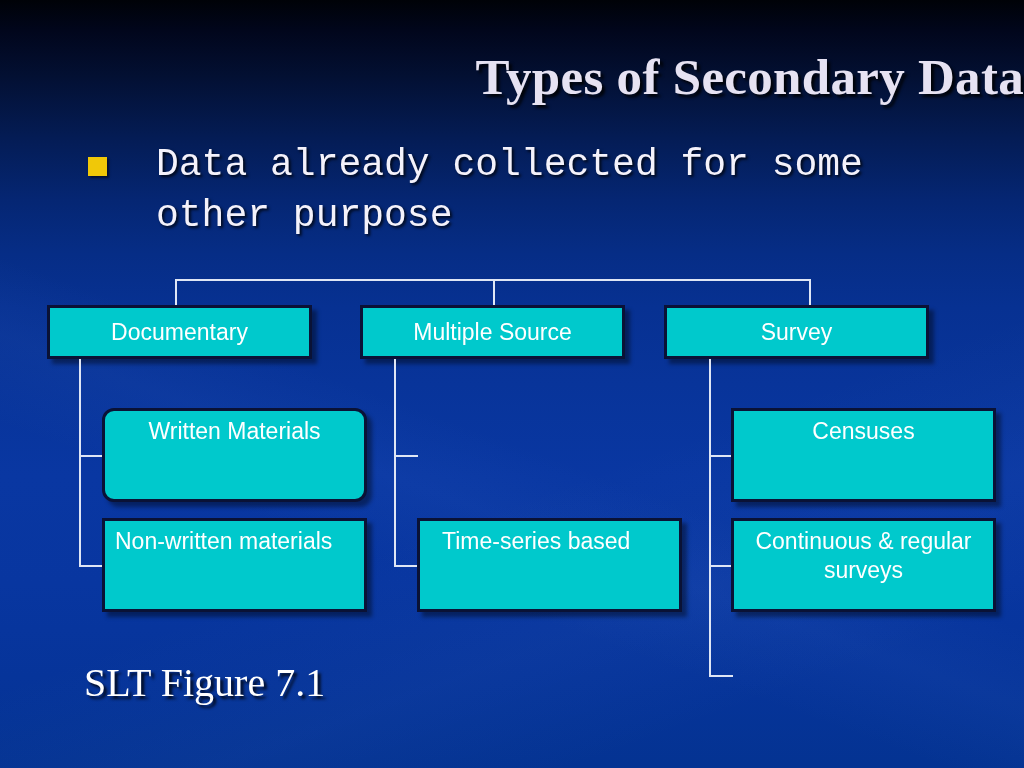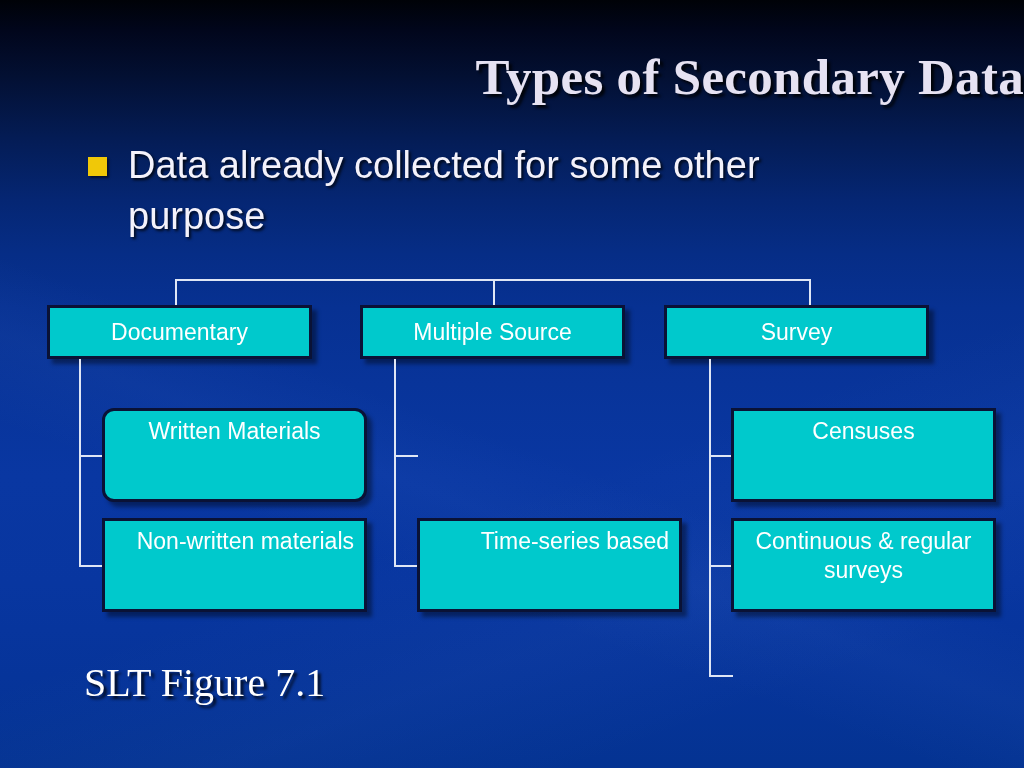--- a/index.html
+++ b/index.html
@@ -65,22 +65,22 @@
   #bullet-marker {
     position: absolute;
     left: 4px;
     top: 17px;
     width: 19px;
     height: 19px;
     background: #f0c808;
     box-shadow: 2px 2px 2px rgba(0,0,0,0.55);
   }
   #bullet-text {
-    margin-left: 44px;
-    font-family: Liberation Sans, sans-serif;
+    margin-left: 72px;
+    font-family: Liberation Mono, monospace;
     font-size: 38px;
     line-height: 1.33;
     color: #f4f2fb;
     text-shadow: 2px 2px 3px rgba(0,0,0,0.8);
   }
 
   
   #diagram {
     position: absolute;
     left: 0;
@@ -97,21 +97,21 @@
     font-family: "Liberation Sans", sans-serif;
     font-size: 23px;
     line-height: 1.24;
     box-shadow: 5px 5px 4px rgba(0,0,0,0.40);
   }
   .box .txt {
     display: block;
     padding: 6px 10px 0 10px;
   }
   .box.center .txt { text-align: center; }
-  .box.left   .txt { text-align: right;  }
+  .box.left   .txt { text-align: left;  }
   .box.vcenter {
     display: flex;
     align-items: center;
     justify-content: center;
   }
   .box.vcenter .txt { padding: 0 8px; }
 
   
   .conn {
     position: absolute;
@@ -180,21 +180,21 @@
 
     <div class="box center" style="left:102px; top:408px; width:265px; height:94px;border-radius:12px;">
       <span class="txt">Written Materials</span>
     </div>
 
     <div class="box left" style="left:102px; top:518px; width:265px; height:94px;">
       <span class="txt">Non-written materials</span>
     </div>
 
 
-    <div class="box left" style="left:417px; top:518px; width:265px; height:94px;">
+    <div class="box left" style="left:417px; top:518px; width:265px; height:94px;padding-left:12px;">
       <span class="txt">Time-series based</span>
     </div>
 
     <div class="box center" style="left:731px; top:518px; width:265px; height:94px;">
       <span class="txt">Continuous &amp; regular surveys</span>
     </div>
 
     <div class="box center" style="left:731px; top:408px; width:265px; height:94px;">
       <span class="txt">Censuses</span>
     </div>

